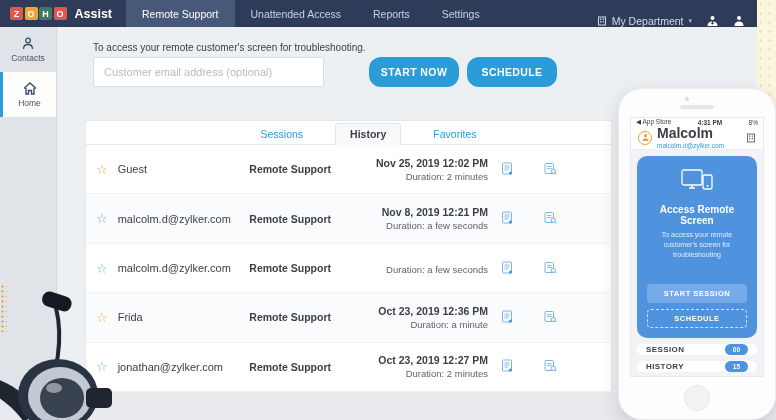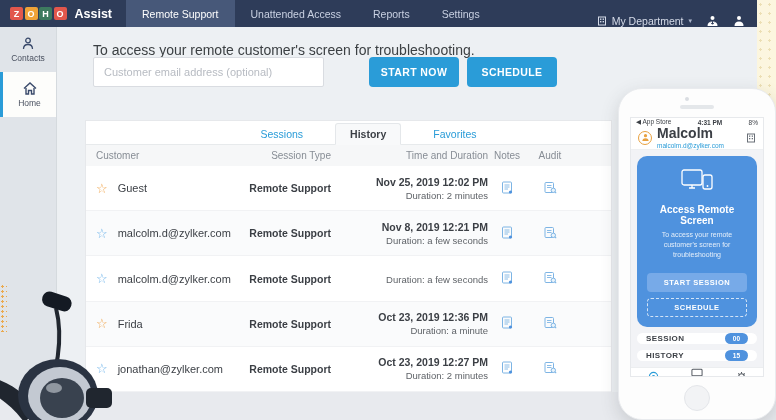--- a/index.html
+++ b/index.html
@@ -32,24 +32,24 @@
   .nav-icon svg { display:block; }
 
   
   .sidebar { position:absolute; left:0; top:27px; width:57px; height:365px; background:#e0e4e9; border-right:1px solid #d5dade; }
   .side-item { height:45px; display:flex; flex-direction:column; align-items:center; justify-content:center; gap:3px; font-size:8.5px; color:#4a5160; cursor:pointer; }
   .side-item.active { background:#fdfdfb; border-left:3px solid #2a9cd8; }
   .side-item svg { display:block; }
 
   
   .main { position:absolute; left:57px; top:27px; width:700px; height:365px; }
-  .desc { position:absolute; left:36px; top:15px; font-size:14px; color:#3c4043; }
+  .desc { position:absolute; left:36px; top:15px; font-size:10px; color:#3c4043; }
   .email-input { position:absolute; left:36px; top:30px; width:231px; height:30px; background:#fff; border:1px solid #d9dce1; border-radius:2px; font-size:11px; padding:0 10px; color:#3b3f45; font-family:"Liberation Sans", sans-serif; }
   .email-input::placeholder { color:#b7bbc2; }
-  .btn { position:absolute; top:30px; height:30px; width:90px; background:#2a9cd8; color:#fff; border:none; border-radius:4px; font-size:10.5px; font-weight:bold; letter-spacing:.4px; cursor:pointer; font-family:"Liberation Sans", sans-serif; }
+  .btn { position:absolute; top:30px; height:30px; width:90px; background:#2a9cd8; color:#fff; border:none; border-radius:12px; font-size:10.5px; font-weight:bold; letter-spacing:.4px; cursor:pointer; font-family:"Liberation Sans", sans-serif; }
   .btn.start { left:312px; }
   .btn.schedule { left:410px; }
 
   
   .card { position:absolute; left:28px; top:93px; width:527px; height:272px; background:#fff; border:1px solid #e6e8eb; border-bottom:none; display:flex; flex-direction:column;text-align:right; }
   .tabbar { height:24px; display:flex; align-items:flex-end; justify-content:center; border-bottom:1px solid #e7eaec; gap:26px; padding-left:40px; }
   .tab { font-size:10.5px; color:#2a9cd8; padding:4px 6px; cursor:pointer; }
   .tab.active { color:#3b3f45; font-weight:bold; background:#f8f9fa; border:1px solid #e4e7ea; border-bottom:1px solid #f8f9fa; border-radius:3px 3px 0 0; margin-bottom:-1px; padding:4px 14px; }
   .thead { height:21px; background:#f6f7f8; display:flex; align-items:center; font-size:10px; color:#878d95; }
   .rows { flex:1; display:flex; flex-direction:column; }
@@ -77,21 +77,21 @@
   .statusbar { height:13px; background:#fff; display:flex; align-items:center; justify-content:space-between; font-size:6.5px; color:#3b3f45; padding:0 5px; }
   .sb-time { font-weight:bold; }
   .userrow { height:24px; background:#fff; display:flex; align-items:center; padding:0 7px; gap:5px; border-bottom:1px solid #eef0f2; }
   .avatar { width:14px; height:14px; border-radius:50%; border:1px solid #e8a13f; color:#e8a13f; font-size:9px; display:flex; align-items:center; justify-content:center; }
   .u-name { font-size:14px; font-weight:bold; color:#3b3f45; line-height:1.2; }
   .u-email { font-size:6.5px; color:#2a9cd8; line-height:1.2; }
   .u-dept { margin-left:auto; }
   .bluecard { margin:6px; border-radius:10px; background:#4f92de; padding:12px 10px 10px; text-align:center; color:#fff; }
   .bc-title { font-size:10px; font-weight:bold; margin-top:8px; }
   .bc-body { font-size:7px; color:rgba(255,255,255,.85); margin-top:4px; line-height:1.45; padding:0 4px; }
-  .bc-btn { margin-top:13px; height:19px; border-radius:4px; display:flex; align-items:center; justify-content:center; font-size:7.5px; font-weight:bold; letter-spacing:.5px; cursor:pointer; }
+  .bc-btn { margin-top:24px; height:19px; border-radius:4px; display:flex; align-items:center; justify-content:center; font-size:7.5px; font-weight:bold; letter-spacing:.5px; cursor:pointer; }
   .bc-btn.primary { background:#77aae8; }
   .bc-btn.ghost { border:1px dashed rgba(255,255,255,.75); margin-top:6px; }
   .counter { margin:0 6px 6px; background:#fff; border-radius:6px; height:28px; display:flex; align-items:center; justify-content:space-between; padding:0 9px; }
   .counter-label { font-size:8px; font-weight:bold; letter-spacing:.4px; color:#3b3f45; }
   .pill { background:#4f92de; color:#fff; border-radius:8px; font-size:6.5px; font-weight:bold; padding:2px 8px; }
   .counter.partial { height:10px; margin-bottom:0; border-radius:6px 6px 0 0; }
   .phone-nav { margin-top:auto; height:30px; background:#fff; border-top:1px solid #eceef0; display:flex; }
   .pn-item { flex:1; display:flex; flex-direction:column; align-items:center; justify-content:center; gap:2px; font-size:5.5px; color:#565b63; cursor:pointer; }
   .pn-item.active { color:#2a9cd8; }
   .homebtn { position:absolute; left:50%; bottom:8px; width:26px; height:26px; margin-left:-13px; border-radius:50%; background:#f2f3f5; border:1px solid #e4e6ea; cursor:pointer; }
@@ -177,27 +177,20 @@
       <input class="email-input" type="text" placeholder="Customer email address (optional)" style="">
       <button class="btn start">START NOW</button>
       <button class="btn schedule">SCHEDULE</button>
 
       <div class="card">
         <div class="tabbar">
           <div class="tab">Sessions</div>
           <div class="tab active">History</div>
           <div class="tab">Favorites</div>
         </div>
-        <div class="thead">
-          <div class="c-cust">Customer</div>
-          <div class="c-type">Session Type</div>
-          <div class="c-time">Time and Duration</div>
-          <div class="c-notes">Notes</div>
-          <div class="c-audit">Audit</div>
-        </div>
         <div class="rows">
 
           <div class="trow">
             <div class="c-cust">
                 <span class="star orange">☆</span>
                 <span class="cust-name">Guest</span>
               </div>
             <div class="c-type">Remote Support</div>
             <div class="c-time">
                 <div class="dt">Nov 25, 2019 12:02 PM</div>

